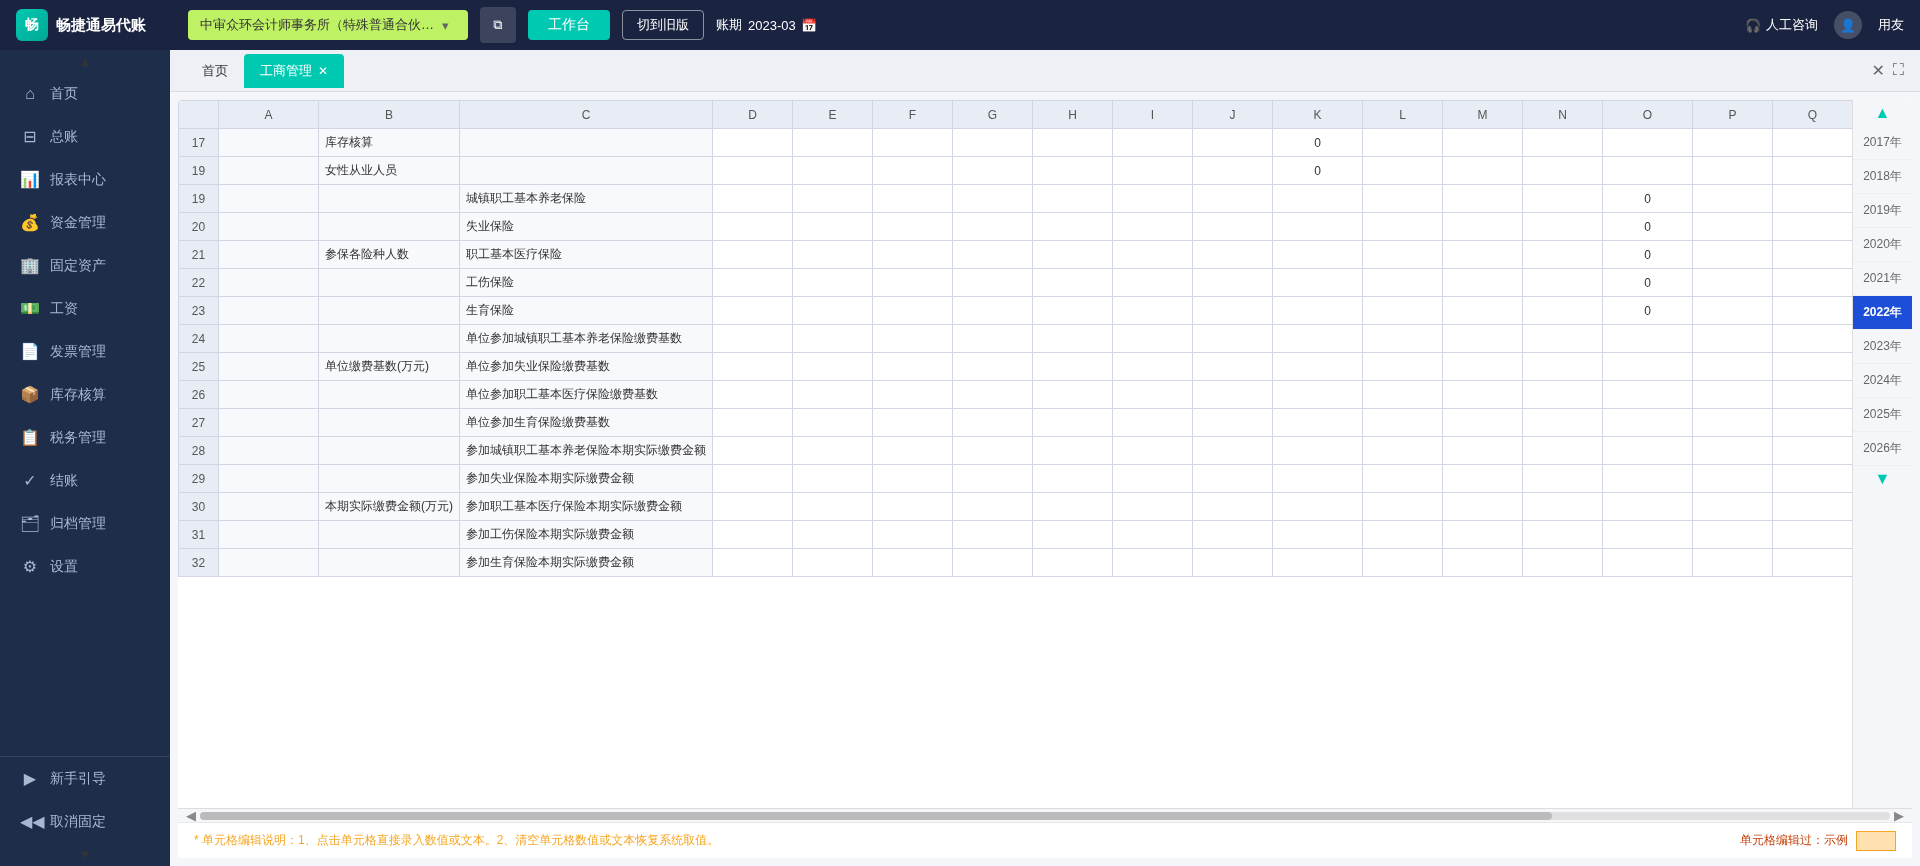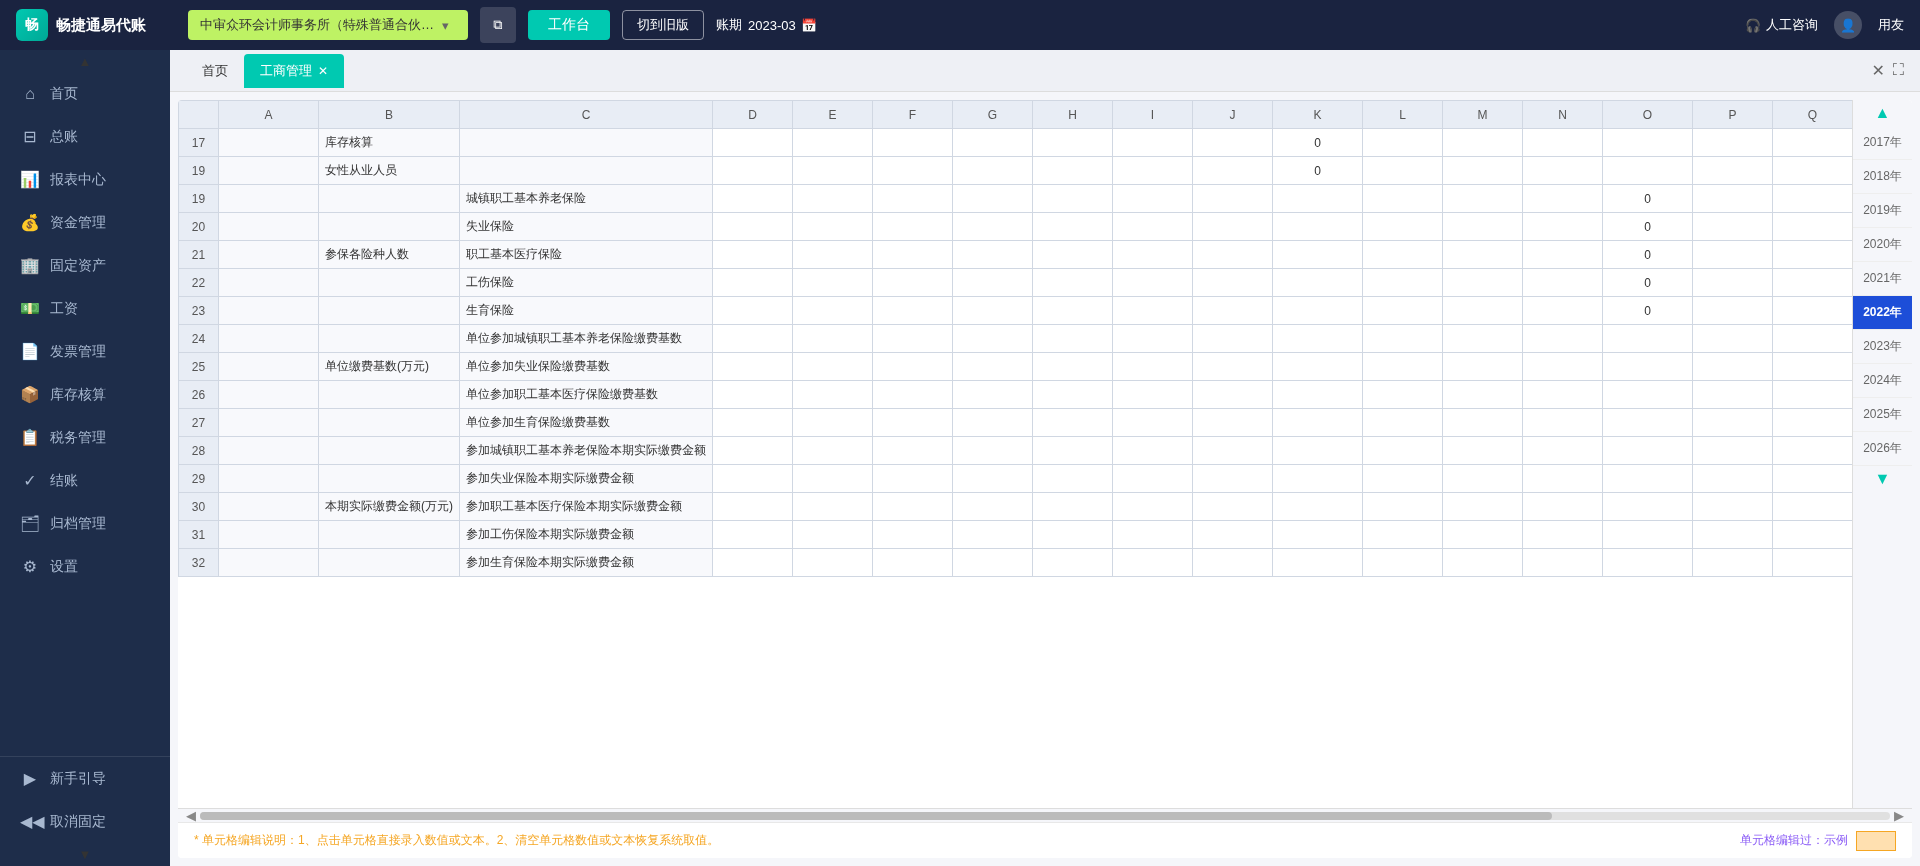--- a/index.html
+++ b/index.html
@@ -329,21 +329,21 @@
       border-top: 1px solid #e8e8e8;
       display: flex;
       align-items: center;
       padding: 0 16px;
       font-size: 12px;
       color: #f5a623;
       gap: 8px;
     }
     .status-right {
       margin-left: auto;
-      color: #8b5cf6;
+      color: #c2410c;
       display: flex;
       align-items: center;
       gap: 8px;
     }
     .edited-cell-sample {
       width: 40px;
       height: 20px;
       background: #ffe0b0;
       border: 1px solid #f5a623;
       display: inline-block;

